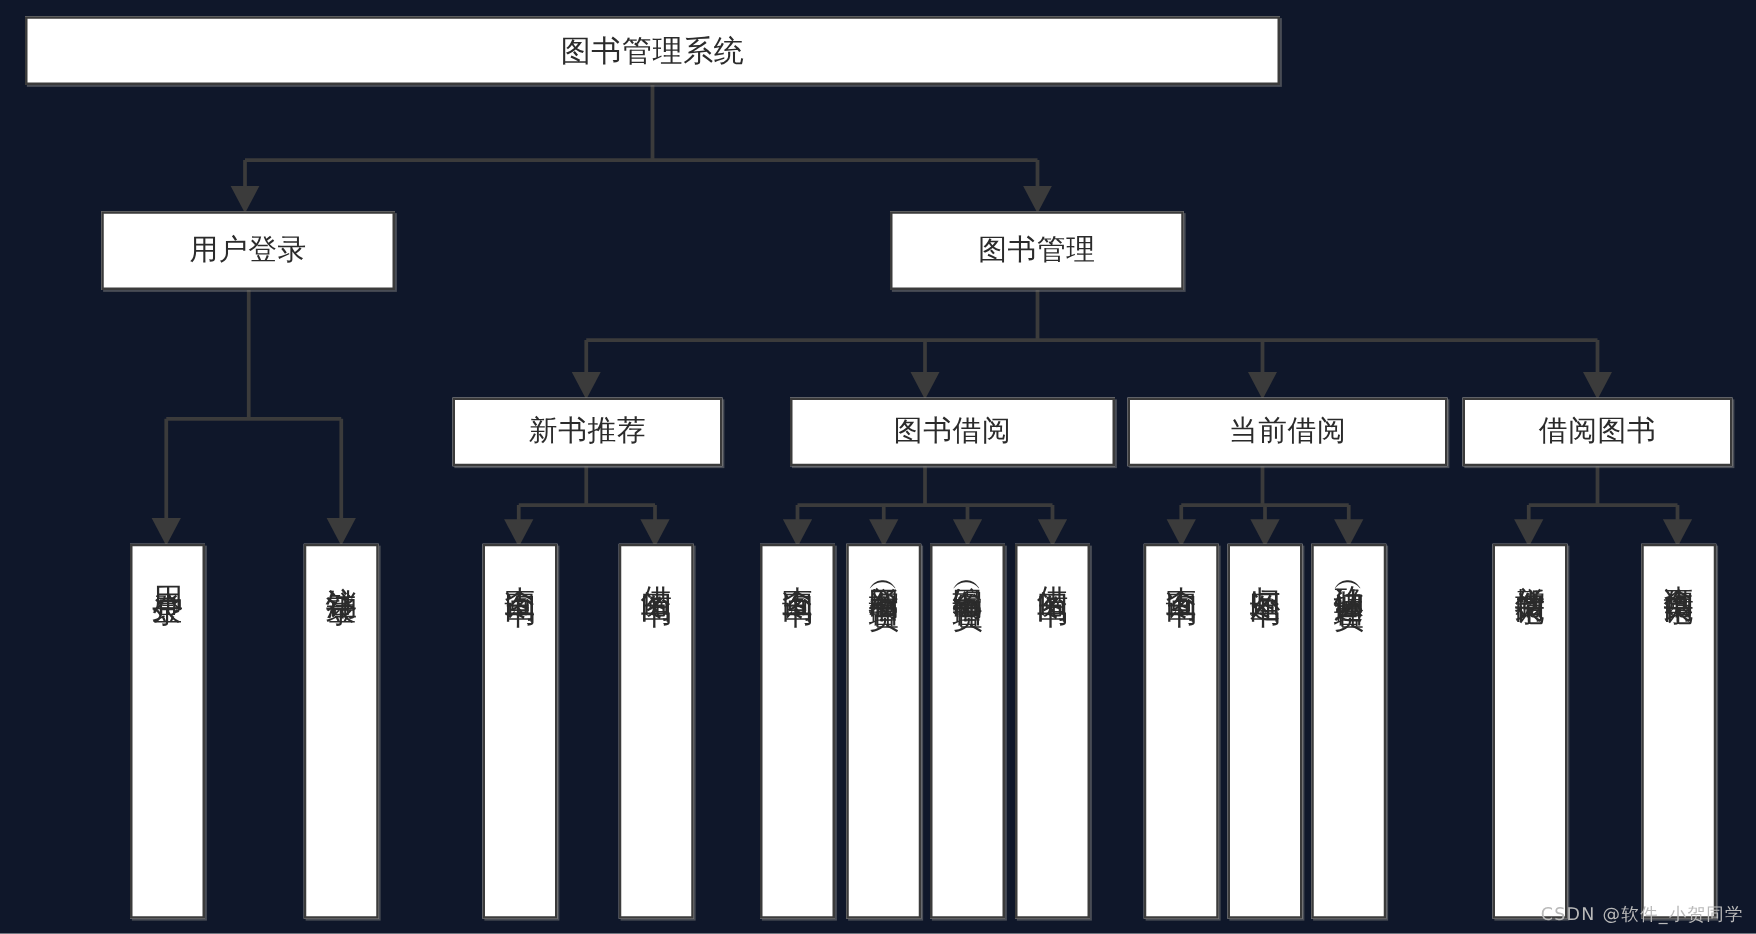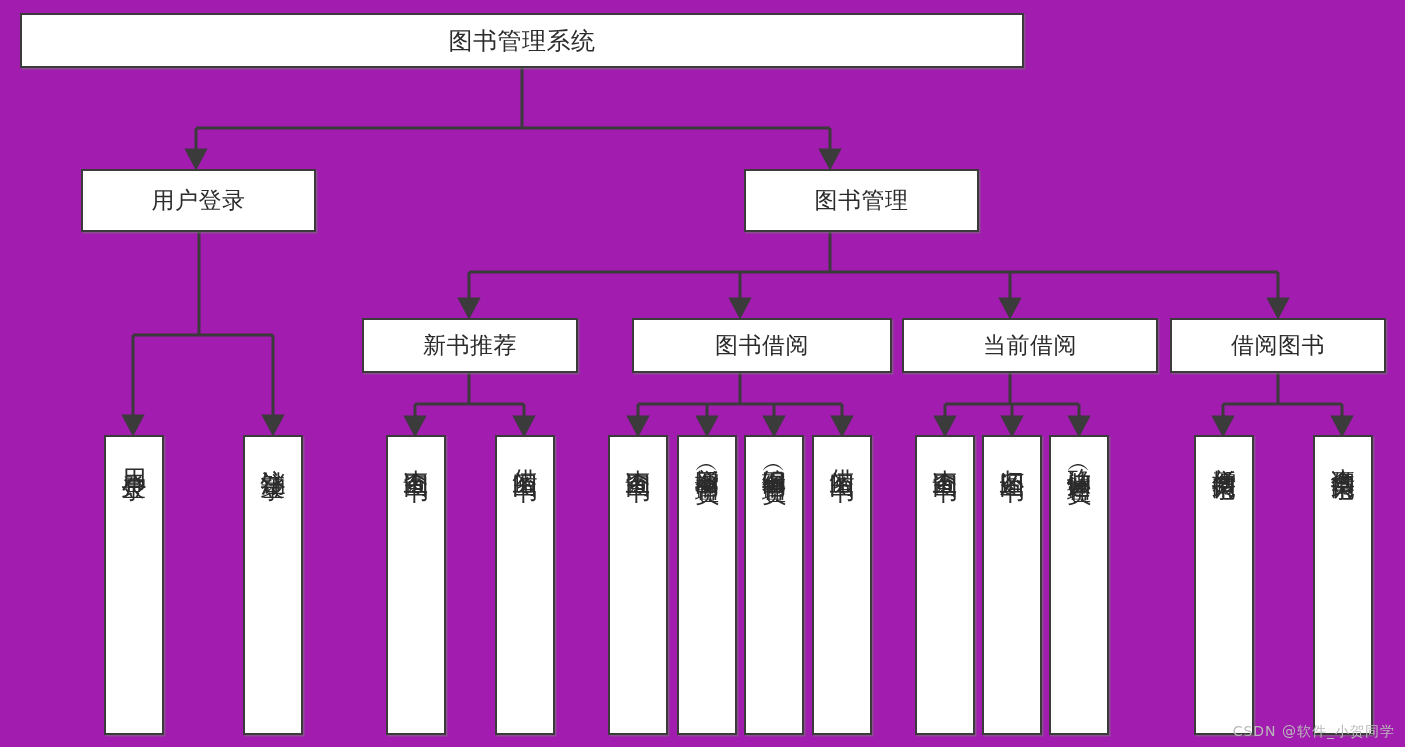--- a/index.html
+++ b/index.html
@@ -8,21 +8,21 @@
     padding: 0;
     background: #ffffff;
   }
   body {
     font-family: "DejaVu Sans", "Liberation Sans", sans-serif;
   }
   #diagram-canvas {
     position: relative;
     width: 1405px;
     height: 747px;
-    background: #a21caf;
+    background: #0f172a;
     overflow: hidden;
   }
   #edge-layer {
     position: absolute;
     left: 0;
     top: 0;
     width: 1405px;
     height: 747px;
     pointer-events: none;
   }
@@ -140,21 +140,21 @@
   </svg>
 
   <div class="node h root" style="left:20px; top:13px; width:1004px; height:55px;">
     <span class="label">图书管理系统</span>
   </div>
 
   <div class="node h" style="left:81px; top:169px; width:235px; height:63px;">
     <span class="label">用户登录</span>
   </div>
 
-  <div class="node h" style="left:712px; top:169px; width:235px; height:63px;margin-left:32px;">
+  <div class="node h" style="left:712px; top:169px; width:235px; height:63px;">
     <span class="label">图书管理</span>
   </div>
 
   <div class="node h" style="left:362px; top:318px; width:216px; height:55px;">
     <span class="label">新书推荐</span>
   </div>
 
   <div class="node h" style="left:632px; top:318px; width:260px; height:55px;">
     <span class="label">图书借阅</span>
   </div>

